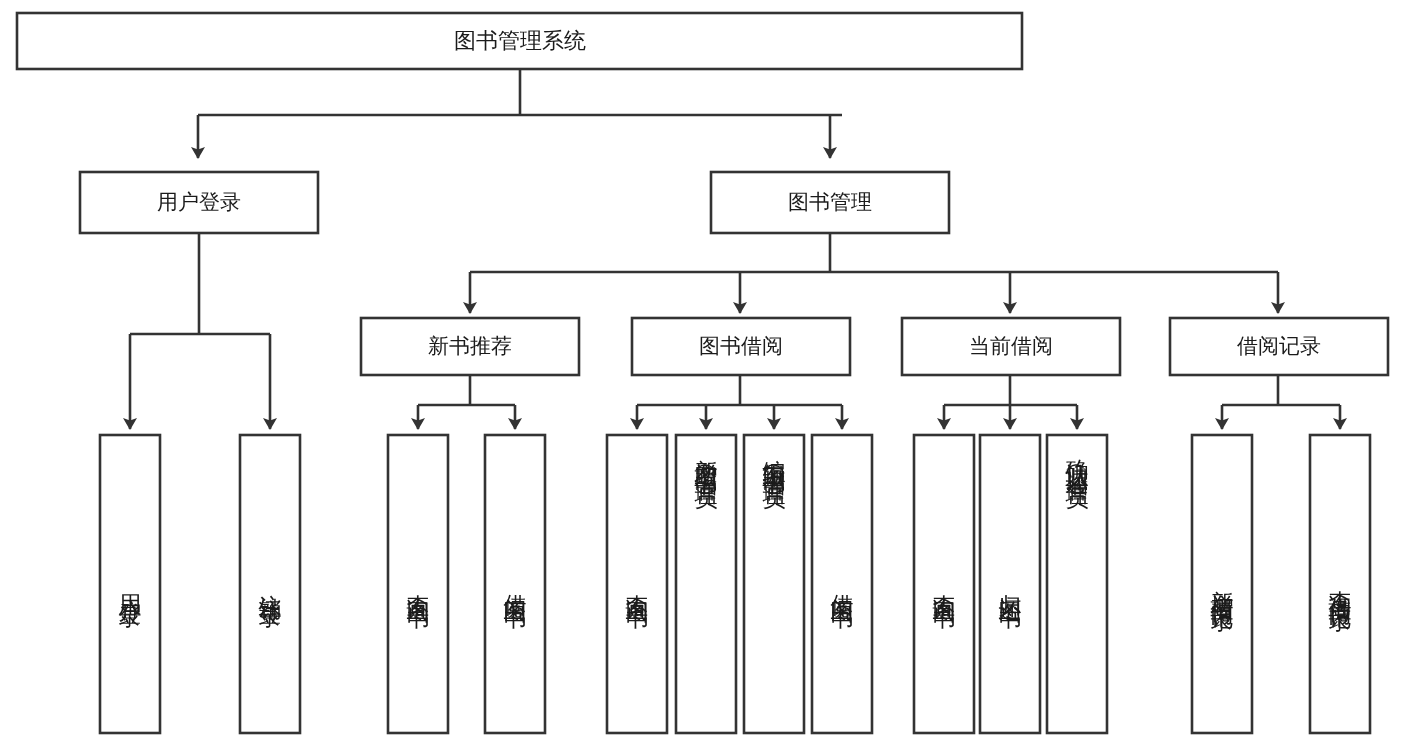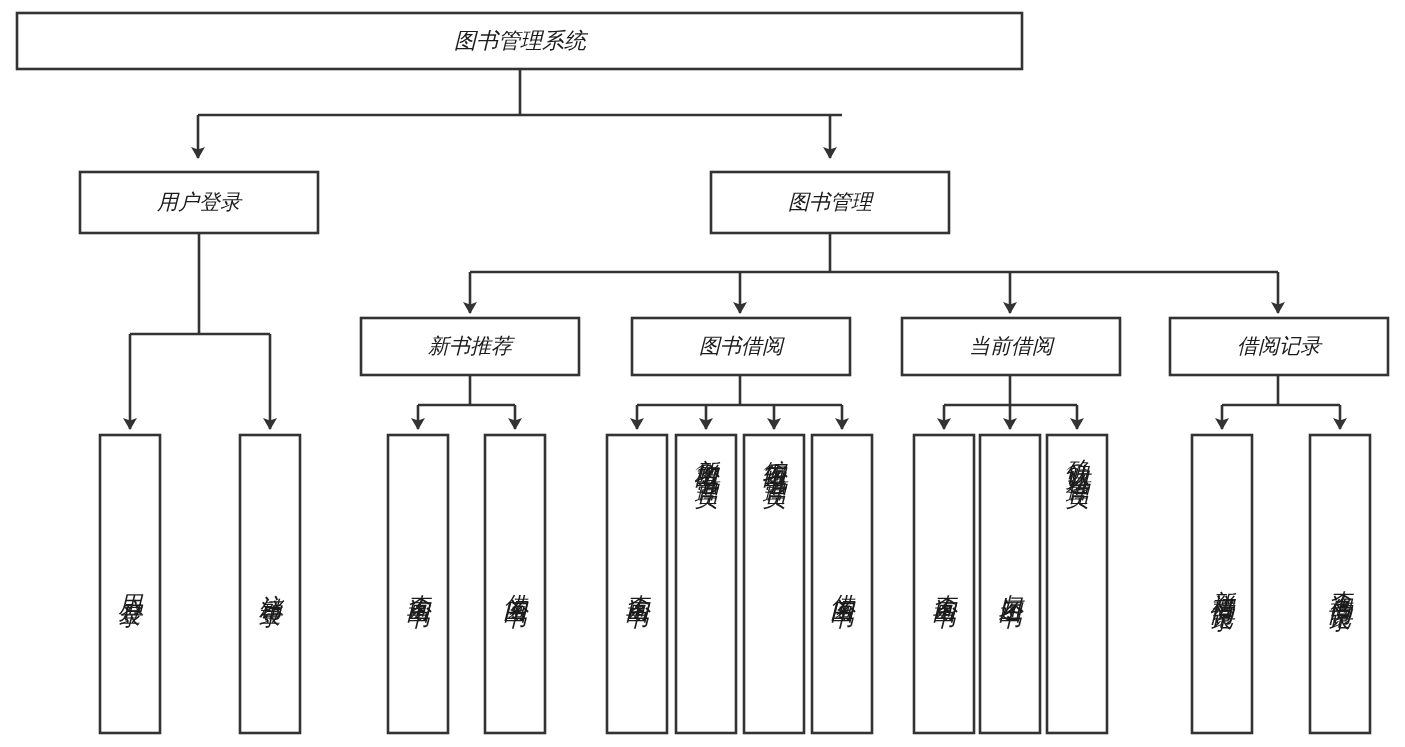--- a/index.html
+++ b/index.html
@@ -12,21 +12,20 @@
     width: 1405px;
     height: 747px;
     overflow: hidden;
     font-family: "DejaVu Sans", "Liberation Sans", sans-serif;
   }
   #diagram-root {
     position: relative;
     width: 1405px;
     height: 595px;
     background: #ffffff;
-    font-style: italic;
   }
   svg#tree-svg {
     position: absolute;
     left: 0;
     top: 0;
     width: 1405px;
     height: 747px;
   }
   .node-box {
     fill: #ffffff;

